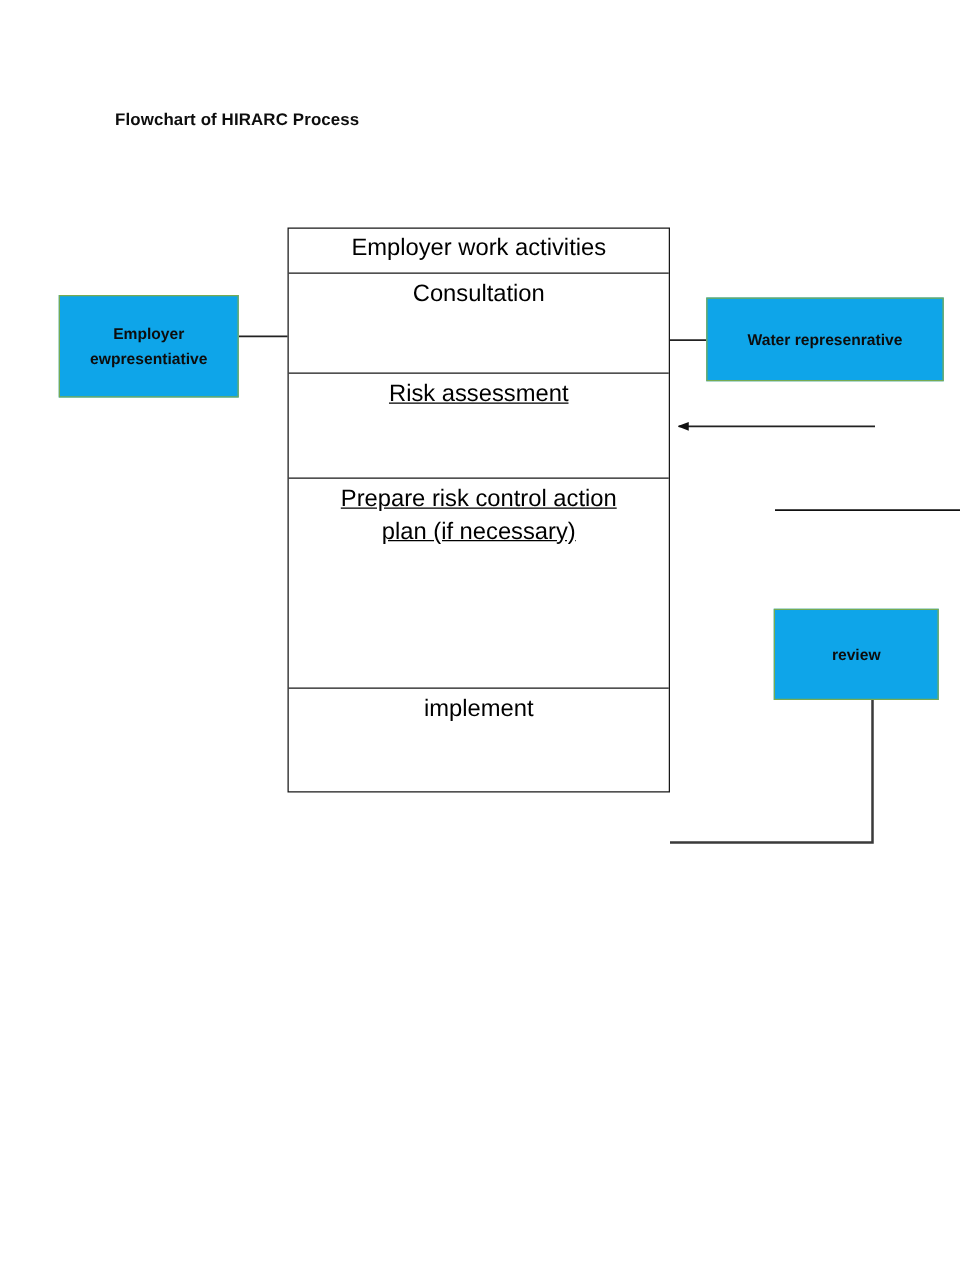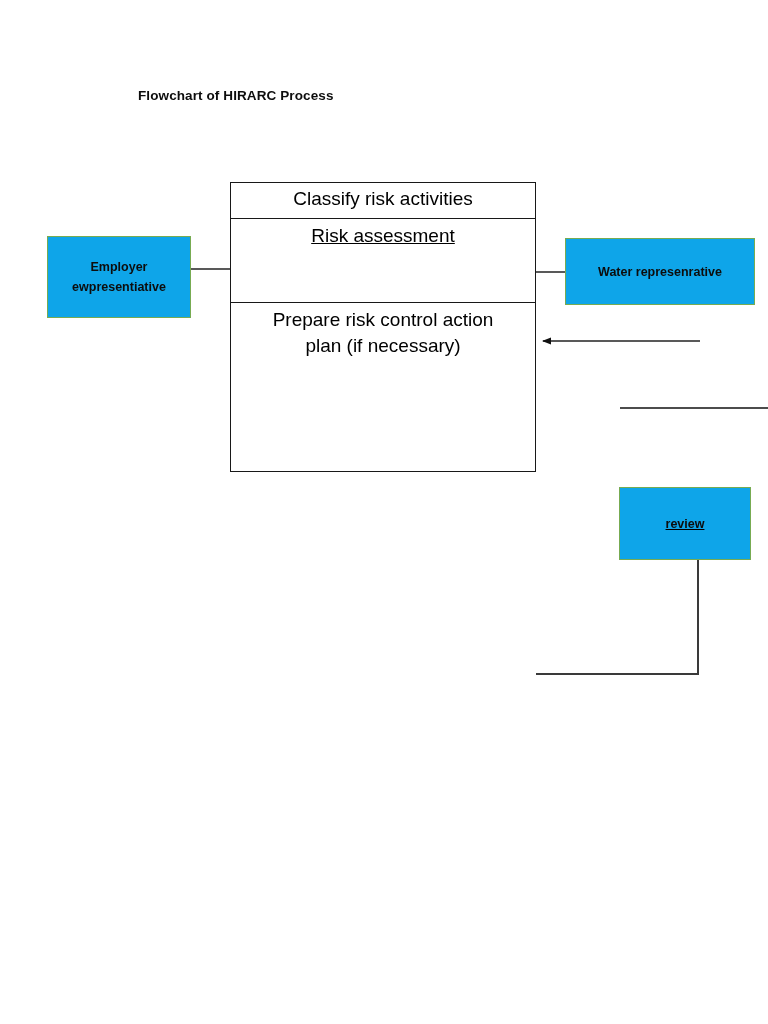--- a/index.html
+++ b/index.html
@@ -23,21 +23,20 @@
   }
   .page-title {
     position: absolute;
     left: 92px;
     top: 88px;
     font-size: 13.5px;
     font-weight: bold;
     letter-spacing: 0.1px;
     color: #0d0d0d;
     white-space: nowrap;
-    margin-left: 46px;
   }
   
   .flow-table {
     position: absolute;
     left: 230px;
     top: 182px;
     width: 306px;
     border: 1.3px solid #181818;
     box-sizing: border-box;
     background: #ffffff;
@@ -57,21 +56,21 @@
     line-height: 26px;
     color: #000000;
     padding-top: 4px;
     white-space: pre-line;
   }
   .r0 { height: 36px; }
   .r0 .cell-text { padding-top: 3px; }
   .r1 { height: 80px; }
   .r2 { height: 84px; }
   .r3 { height: 84px; text-decoration: underline; }
-  .r4 { height: 168px; }
+  .r4 { height: 168px; text-decoration: underline; }
   .r5 { height: 82px; border-bottom: none; }
 
   
   .green-box {
     position: absolute;
     box-sizing: border-box;
     border: 1.4px solid #77ab52;
     background: #0ea5e9;
     display: flex;
     align-items: center;
@@ -96,21 +95,20 @@
     left: 565px;
     top: 238px;
     width: 190px;
     height: 67px;
   }
   #box-review {
     left: 619px;
     top: 487px;
     width: 132px;
     height: 73px;
-    text-decoration: underline;
   }
   #box-review .gb-text { font-weight: bold; font-size: 12.5px; }
   svg { pointer-events: none; }
 </style>
 </head>
 <body>
 
 <svg id="canvas" viewBox="0 0 768 1024" width="768" height="1024">
   <defs>
     <marker id="arrow-right" markerWidth="9" markerHeight="9" refX="8" refY="4" orient="auto" markerUnits="userSpaceOnUse">
@@ -139,28 +137,34 @@
 
   <g>
     <path d="M536,674 L698,674 L698,560" stroke="#3a3a3a" stroke-width="2" fill="none"></path>
   </g>
 </svg>
 
 <div class="page-title">Flowchart of HIRARC Process</div>
 
 <div class="flow-table">
   <div class="flow-row r0">
-    <span class="cell-text">Classify risk activities</span>
+    <span class="cell-text">Employer work activities</span>
+  </div>
+  <div class="flow-row r1">
+    <span class="cell-text">Consultation</span>
   </div>
   <div class="flow-row r3">
     <span class="cell-text">Risk assessment</span>
   </div>
   <div class="flow-row r4">
     <span class="cell-text">Prepare risk control action
 plan (if necessary)</span>
+  </div>
+  <div class="flow-row r5">
+    <span class="cell-text">implement</span>
   </div>
 </div>
 
 <div class="green-box" id="box-employer">
   <span class="gb-text">Employer
 ewpresentiative</span>
 </div>
 
 <div class="green-box" id="box-worker">
   <span class="gb-text">Water represenrative</span>

